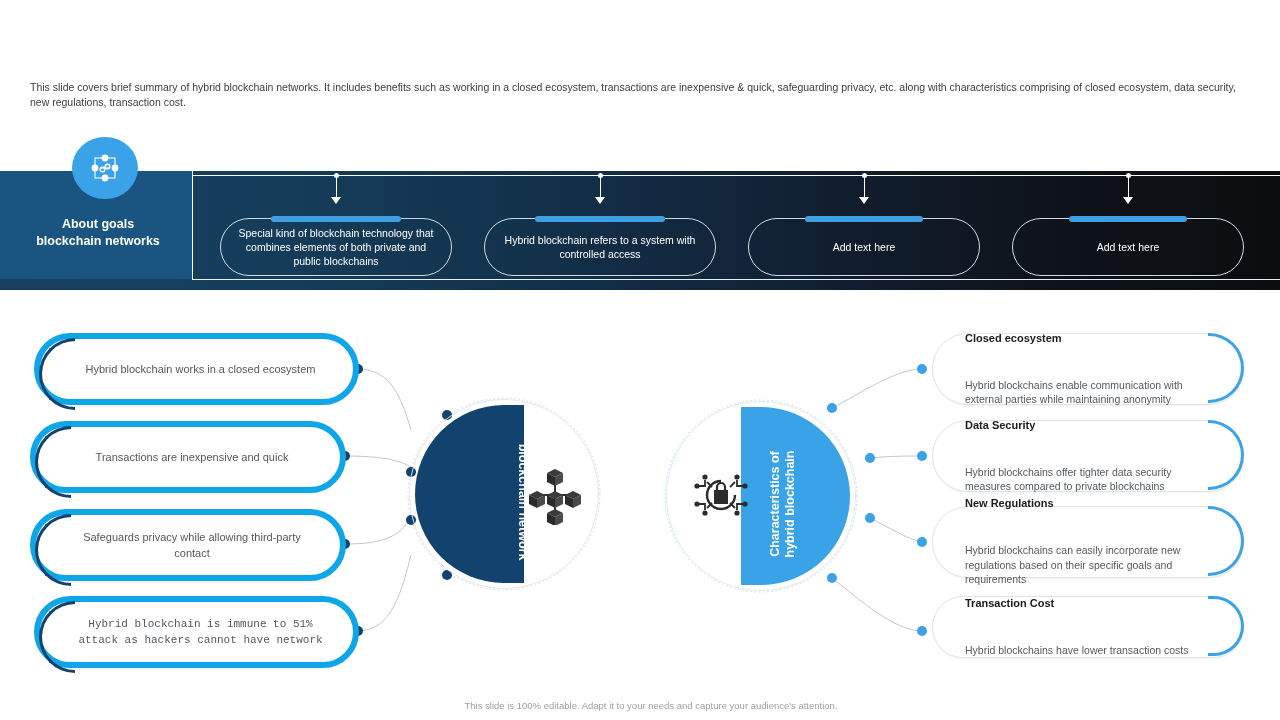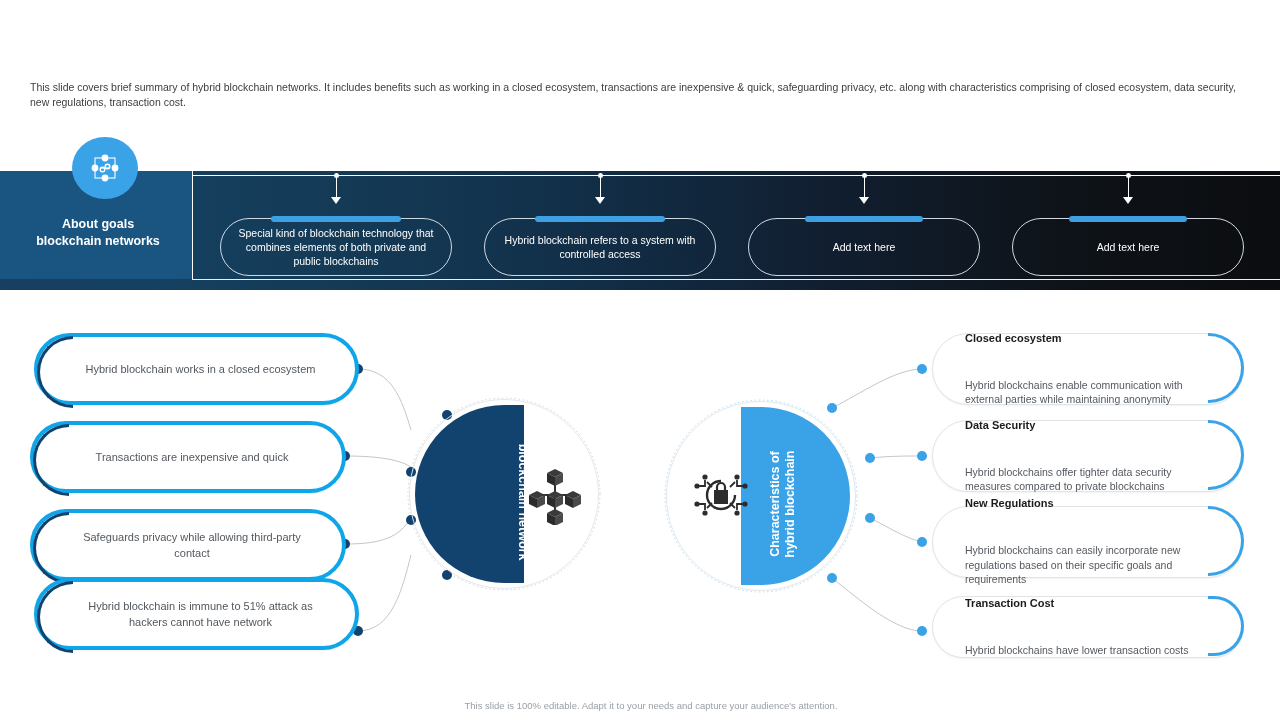--- a/index.html
+++ b/index.html
@@ -82,21 +82,21 @@
     border-top:7px solid #ffffff;
   }
 
   
   .stage{position:absolute;left:0;top:290px;width:1280px;height:400px;}
   svg.links{position:absolute;left:0;top:0;width:1280px;height:400px;pointer-events:none;}
 
   
   .lpill{
     position:absolute;height:72px;
-    border:4px solid #0ea5e9;border-radius:36px;
+    border:6px solid #0ea5e9;border-radius:36px;
     background:#ffffff;
     box-sizing:border-box;
     display:flex;align-items:center;justify-content:center;
     text-align:center;
     color:#52585e;font-size:11px;line-height:16px;
     padding:0 26px 0 34px;
     box-shadow:0 1px 2px rgba(0,0,0,0.05);
   }
   .lpill .arc{
     position:absolute;left:-1px;top:-1px;width:36px;height:72px;
@@ -260,21 +260,21 @@
       <span>Hybrid blockchain works in a closed ecosystem</span>
     </div>
     <div class="lpill" style="left:30px;top:131px;width:316px;">
       <div class="arc"></div>
       <span>Transactions are inexpensive and quick</span>
     </div>
     <div class="lpill" style="left:30px;top:219px;width:316px;">
       <div class="arc"></div>
       <span>Safeguards privacy while allowing third-party contact</span>
     </div>
-    <div class="lpill" style="left:34px;top:288px;width:325px;">
+    <div class="lpill" style="left:34px;top:306px;width:325px;font-family:Liberation Mono, monospace;">
       <div class="arc"></div>
       <span>Hybrid blockchain is immune to 51% attack as hackers cannot have network</span>
     </div>
 
     <div class="hub" style="left:409px;top:109px;width:190px;height:190px;">
       <div class="ring" style="width:190px;height:190px;"></div>
       <svg width="190" height="190" viewBox="0 0 190 190" style="position:absolute;left:0;top:0;">
         <path d="M95,6 A89,89 0 0,0 95,184 L115,184 L115,6 Z" fill="#12426e"></path>
       </svg>
       <div class="halflabel" style="left:63px;top:88px;transform:rotate(90deg);transform-origin:center center;">

